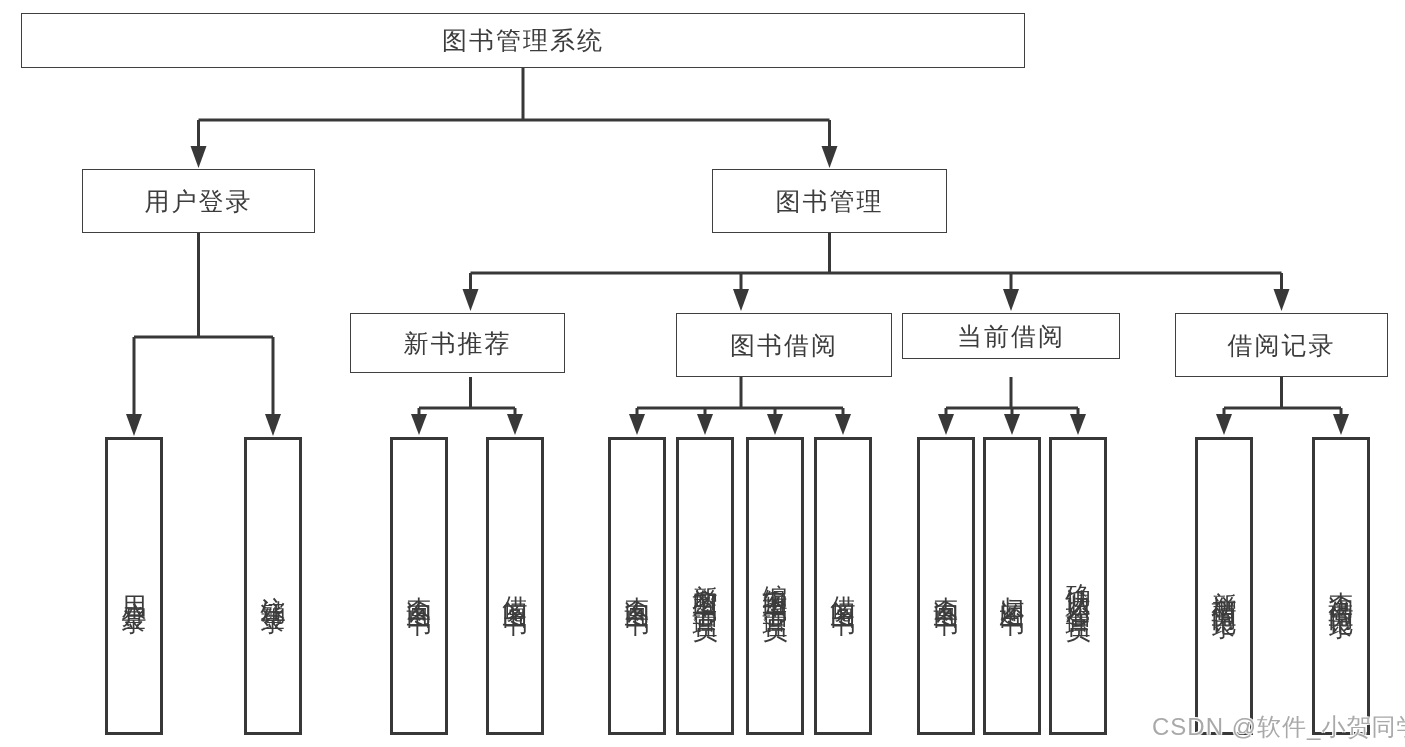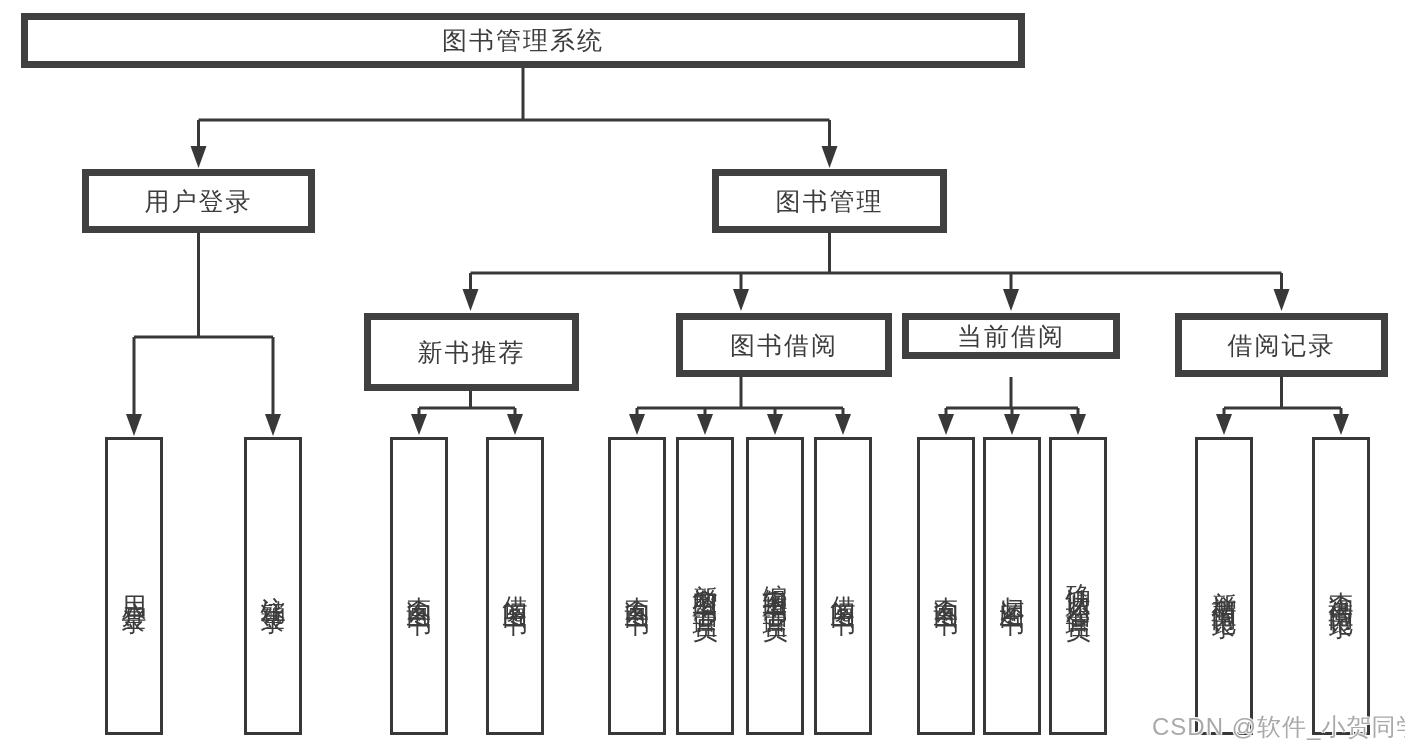--- a/index.html
+++ b/index.html
@@ -6,21 +6,21 @@
   .canvas{
     position:relative;
     width:1405px;height:747px;
     background:#ffffff;
     font-family:"Liberation Sans","DejaVu Sans",sans-serif;
     overflow:hidden;
   }
   svg.connectors{position:absolute;left:0;top:0;width:1405px;height:747px;}
   .hnode{
     position:absolute;box-sizing:border-box;
-    border:7px solid #404040;background:#ffffff;
+    border:1px solid #404040;background:#ffffff;
     display:flex;align-items:center;justify-content:center;
     font-size:25px;letter-spacing:2px;color:#3c3c3c;
     white-space:nowrap;
   }
   .vnode{
     position:absolute;top:437px;width:58px;height:298px;
     box-sizing:border-box;border:3px solid #383838;background:#ffffff;
     display:flex;align-items:center;justify-content:center;
   }
   .vnode span{
@@ -74,21 +74,21 @@
     <path d="M1281.5 377 V408 M1224 408 H1341 M1224 408 V418 M1341 408 V418" stroke="#383838" stroke-width="3"></path>
     <polygon points="1216,414 1232,414 1224,435" fill="#383838"></polygon>
     <polygon points="1333,414 1349,414 1341,435" fill="#383838"></polygon>
   </svg>
 
   <div class="hnode" style="left:21px;top:13px;width:1004px;height:55px;">图书管理系统</div>
 
   <div class="hnode" style="left:82px;top:169px;width:233px;height:64px;">用户登录</div>
   <div class="hnode" style="left:712px;top:169px;width:235px;height:64px;">图书管理</div>
 
-  <div class="hnode" style="left:364px;top:313px;width:215px;height:78px;font-family:Liberation Mono, monospace;">新书推荐</div>
+  <div class="hnode" style="left:350px;top:313px;width:215px;height:60px;font-family:Liberation Mono, monospace;">新书推荐</div>
   <div class="hnode" style="left:633px;top:313px;width:216px;height:64px;margin-left:43px;">图书借阅</div>
   <div class="hnode" style="left:902px;top:313px;width:218px;height:46px;">当前借阅</div>
   <div class="hnode" style="left:1175px;top:313px;width:213px;height:64px;text-align:right;">借阅记录</div>
 
   <div class="vnode" style="left:105px;">
     <span>用户登录</span>
   </div>
   <div class="vnode" style="left:244px;">
     <span>注销登录</span>
   </div>

